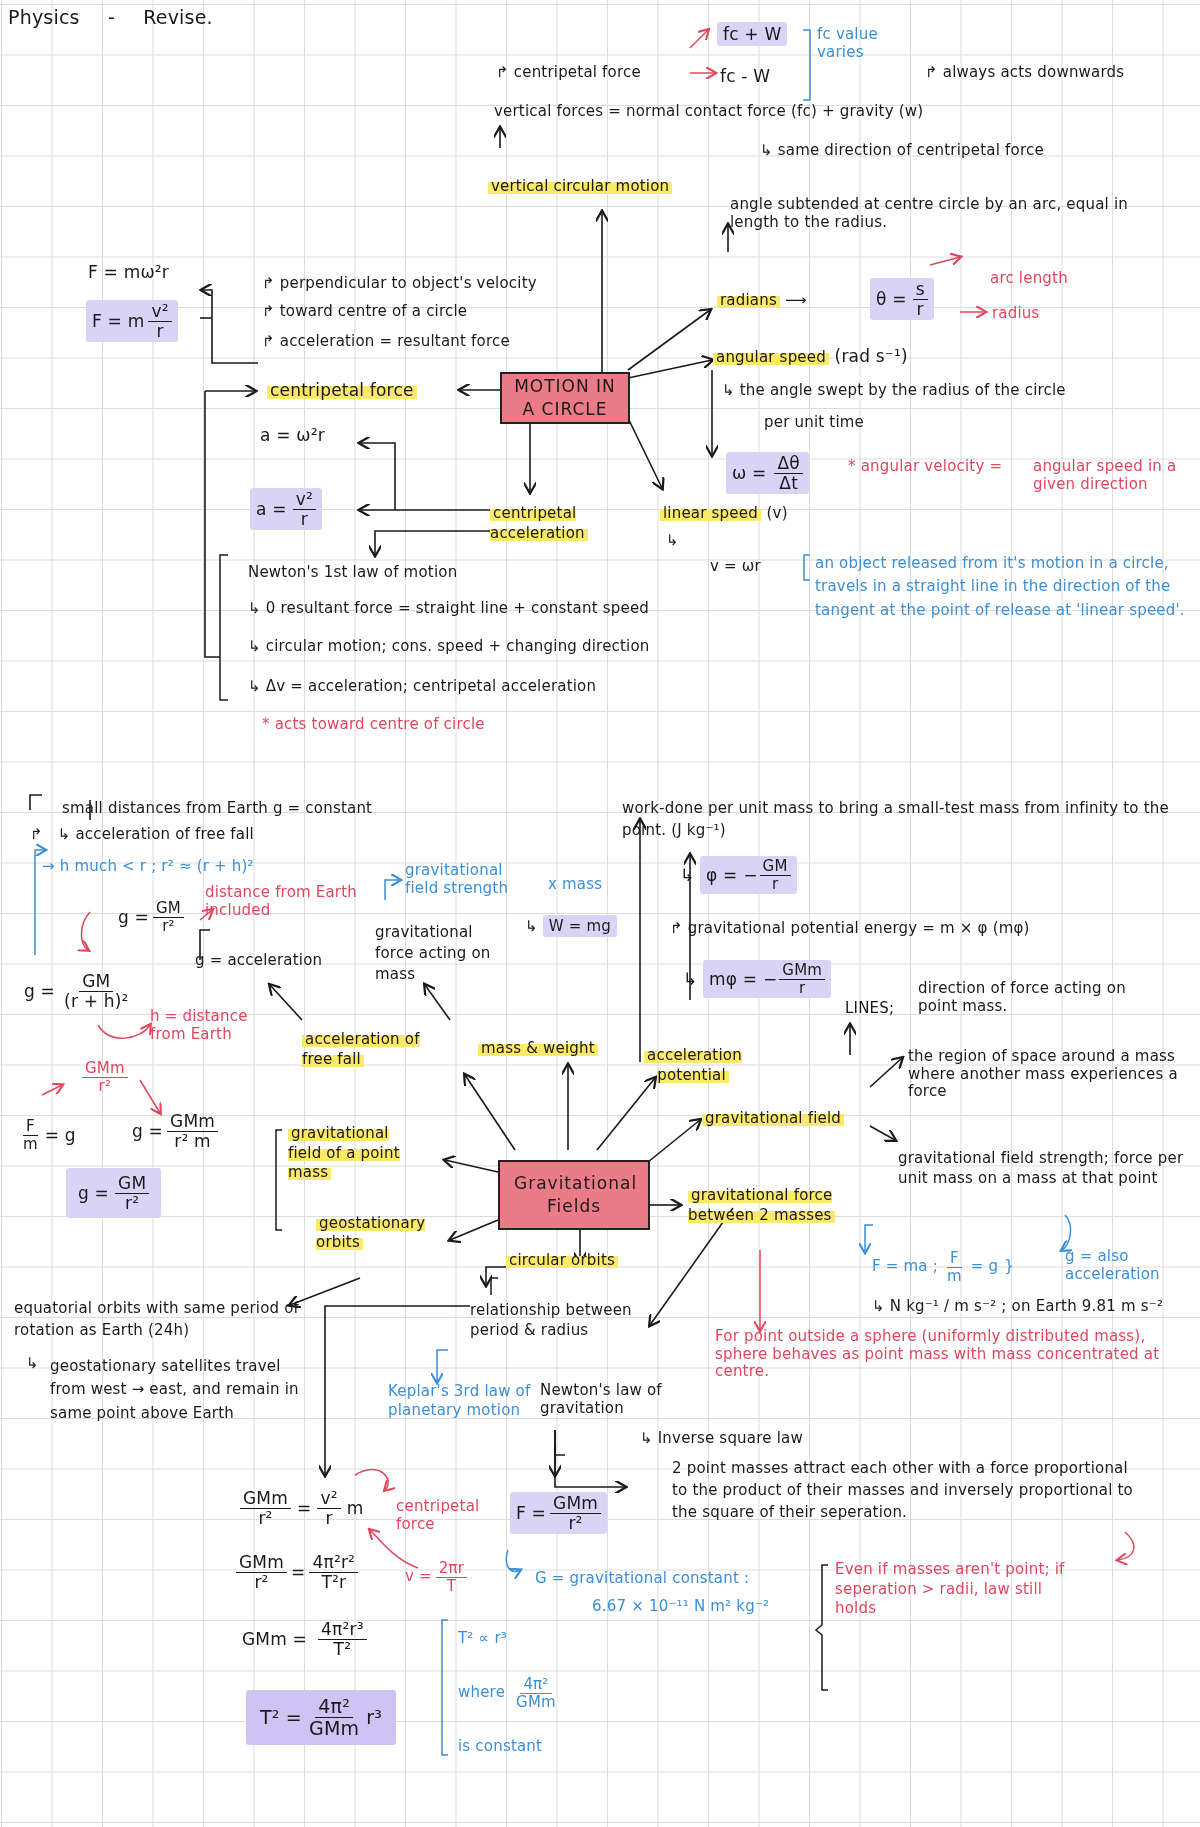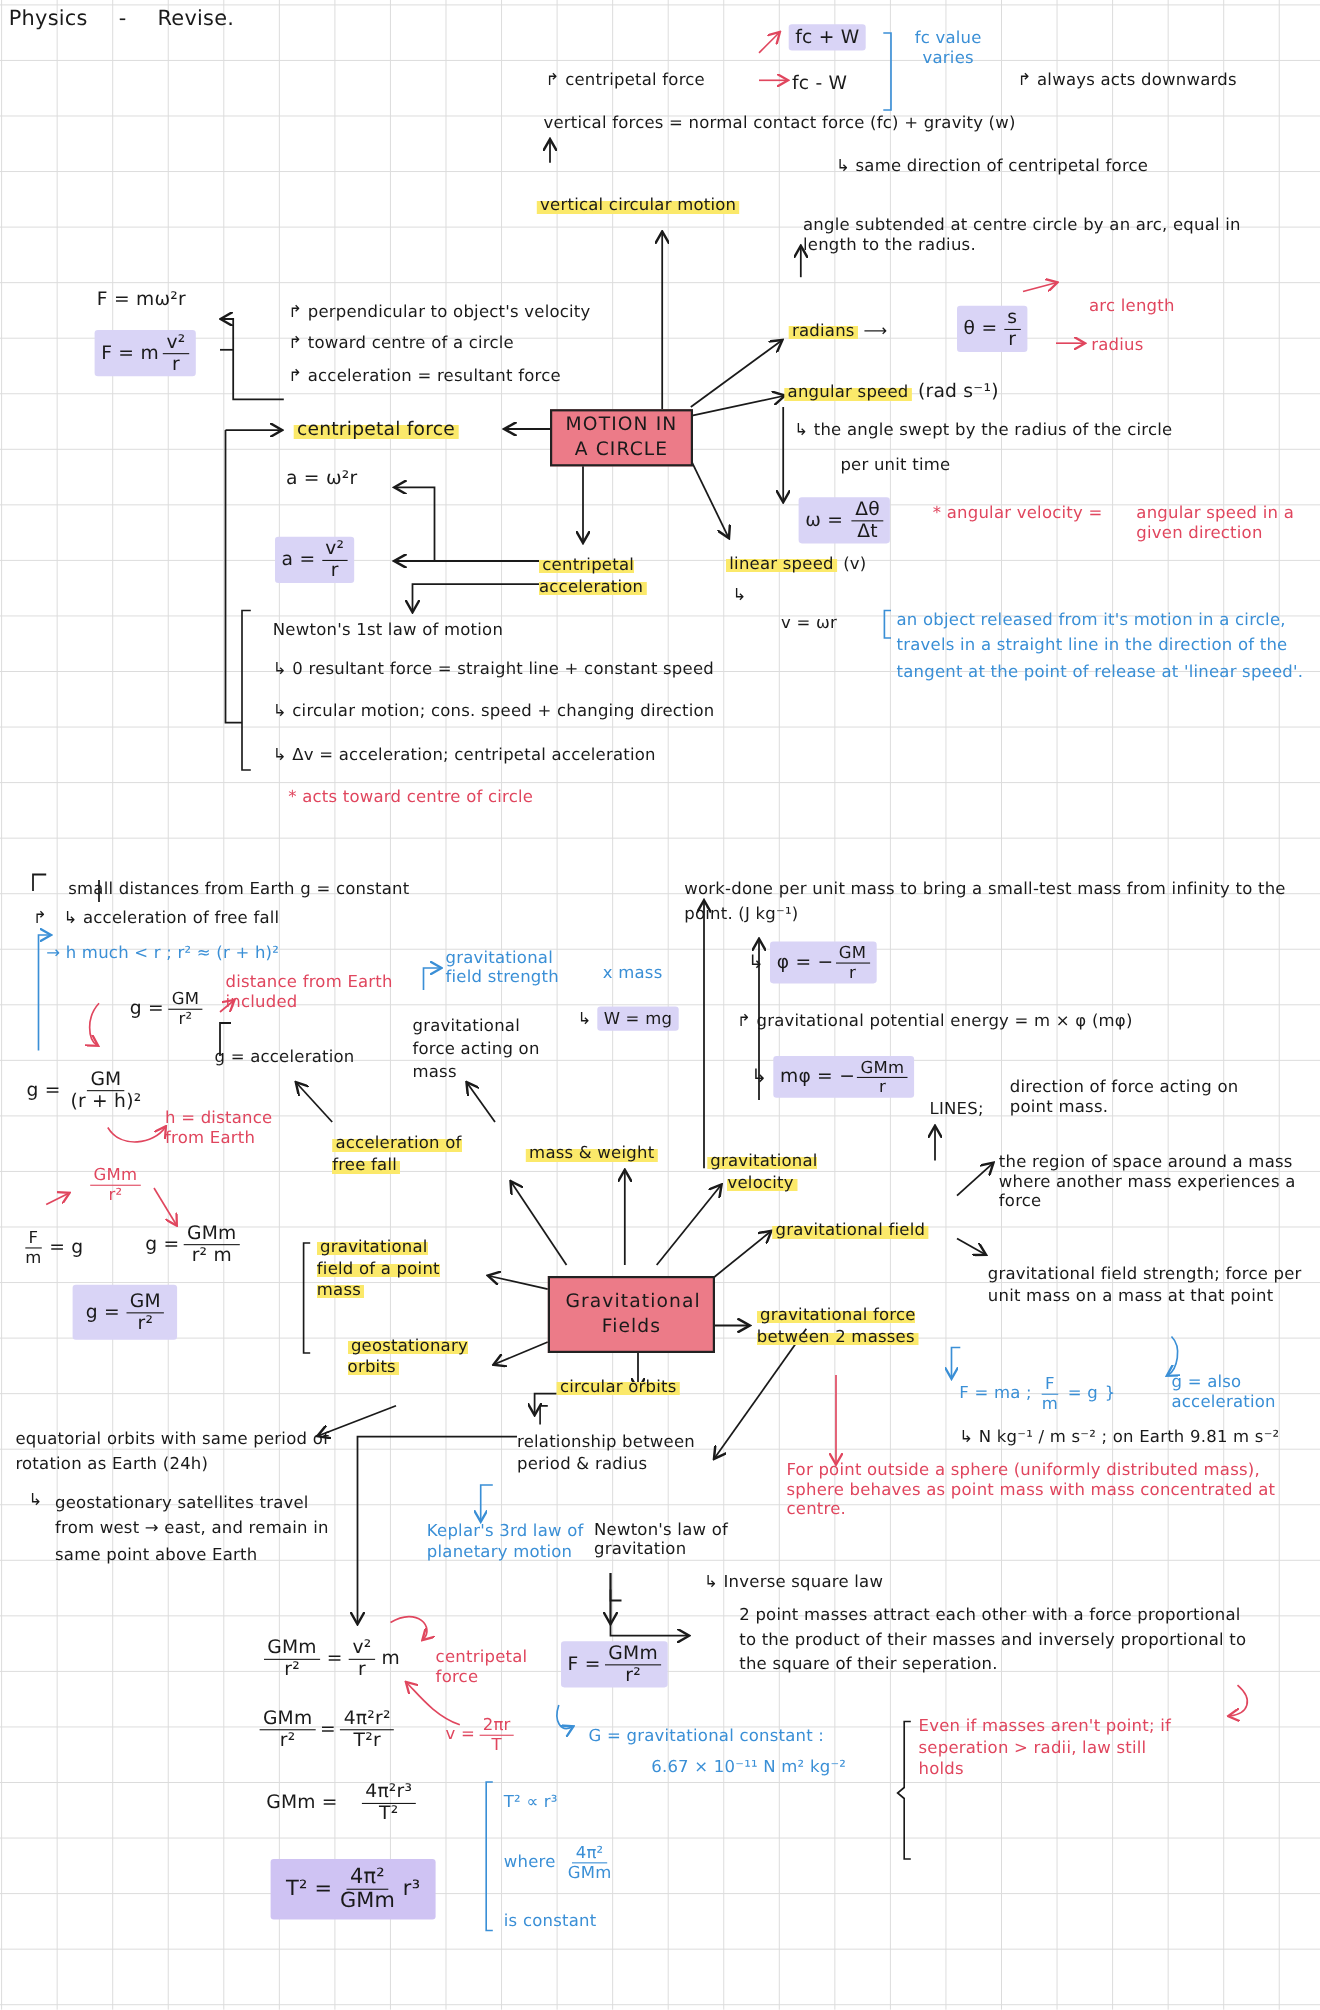--- a/index.html
+++ b/index.html
@@ -131,21 +131,21 @@
   <span>Revise.</span>
 </div>
 
 <div class="box" style="left:500px;top:372px;width:126px;height:48px;">
   <span style="width:110px;white-space:normal;">MOTION IN A CIRCLE</span>
 </div>
 
 <div class="t blk sm" style="left:496px;top:64px;">↱ <span>centripetal force</span></div>
 <div class="t blk" style="left:717px;top:24px;"><span class="pu">fc + W</span></div>
 <div class="t blk" style="left:720px;top:66px;">fc - W</div>
-<div class="t blue sm mul" style="left:817px;top:26px;width:90px;text-align:center;">fc value varies</div>
+<div class="t blue sm mul" style="left:817px;top:26px;width:90px;">fc value varies</div>
 <div class="t blk sm" style="left:925px;top:64px;">↱ <span>always acts downwards</span></div>
 <div class="t blk sm" style="left:494px;top:103px;">vertical forces = normal contact force (fc) + gravity (w)</div>
 <div class="t blk sm" style="left:760px;top:142px;">↳ <span>same direction of centripetal force</span></div>
 <div class="t blk sm" style="left:488px;top:178px;"><span class="hl">vertical circular motion</span></div>
 
 <div class="t blk sm mul" style="left:730px;top:196px;width:430px;">angle subtended at centre circle by an arc, equal in length to the radius.</div>
 <div class="t blk sm" style="left:717px;top:292px;"><span class="hl">radians</span> ⟶</div>
 <div class="t blk" style="left:870px;top:278px;">
   <span class="pu" style="display:inline-flex;align-items:center;gap:6px;">
     <span>θ =</span>
@@ -260,21 +260,21 @@
 <div class="t blk sm" style="left:670px;top:920px;">↱ <span>gravitational potential energy = m × φ (mφ)</span></div>
 <div class="t blk" style="left:683px;top:960px;">↳ 
   <span class="pu" style="display:inline-flex;align-items:center;gap:2px;">
     <span>mφ = −</span>
     <span class="frac sm">
         <span class="n">GMm</span>
         <span class="d">r</span>
       </span>
   </span>
 </div>
-<div class="t blk sm mul" style="left:638px;top:1046px;width:110px;text-align:center;line-height:1.3;"><span class="hl">gravitational velocity</span></div>
+<div class="t blk sm mul" style="left:638px;top:1046px;width:110px;text-align:center;line-height:1.3;"><span class="hl">acceleration potential</span></div>
 
 <div class="t blk sm" style="left:845px;top:1000px;">LINES;</div>
 <div class="t blk sm mul" style="left:918px;top:980px;width:240px;">direction of force acting on point mass.</div>
 <div class="t blk sm mul" style="left:908px;top:1048px;width:270px;">the region of space around a mass where another mass experiences a force</div>
 <div class="t blk sm" style="left:702px;top:1110px;"><span class="hl">gravitational field</span></div>
 <div class="t blk sm mul" style="left:898px;top:1148px;width:295px;line-height:1.35;">gravitational field strength; force per unit mass on a mass at that point</div>
 <div class="t blue sm" style="left:872px;top:1250px;text-align:right;">
   <span style="display:inline-flex;align-items:center;gap:6px;">
     <span>F = ma ;</span>
     <span class="frac">
@@ -380,21 +380,21 @@
         <span class="d">r²</span>
       </span>
     <span>=</span>
     <span class="frac">
         <span class="n">4π²r²</span>
         <span class="d">T²r</span>
       </span>
   </span>
 </div>
 <div class="t blk" style="left:242px;top:1620px;">
-  <span style="display:inline-flex;align-items:center;gap:22px;">
+  <span style="display:inline-flex;align-items:center;gap:11px;">
     <span>GMm =</span>
     <span class="frac">
         <span class="n">4π²r³</span>
         <span class="d">T²</span>
       </span>
   </span>
 </div>
 <div class="t blk lg" style="left:246px;top:1690px;">
   <span class="pu" style="display:inline-flex;align-items:center;gap:4px;padding:6px 14px;background:#cfc3f3;">
     <span>T² =</span>

